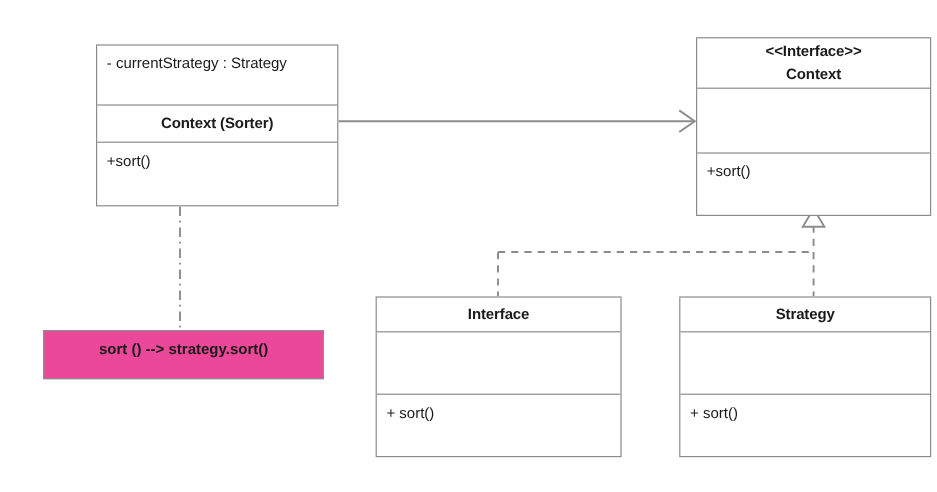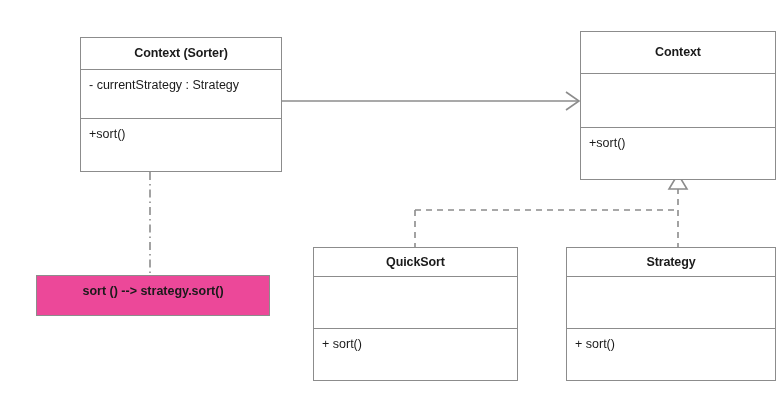--- a/index.html
+++ b/index.html
@@ -139,46 +139,47 @@
 
       <polygon class="conn-triangle" points="678,174 669,189 687,189"></polygon>
     </g>
 
     <g>
       <line class="conn-dashdot" x1="150" y1="172" x2="150" y2="275"></line>
     </g>
   </svg>
 
   <div class="uml-class" style="left:80px; top:37px; width:202px; height:135px;">
+    <div class="uml-compartment" style="height:49px;">
+      <div class="uml-member">- currentStrategy : Strategy</div>
+    </div>
     <div class="uml-compartment uml-title" style="height:31px;">
       <span class="uml-name">Context (Sorter)</span>
     </div>
-    <div class="uml-compartment" style="height:49px;">
-      <div class="uml-member">- currentStrategy : Strategy</div>
-    </div>
     <div class="uml-compartment" style="flex:1 1 auto;">
       <div class="uml-member">+sort()</div>
     </div>
   </div>
 
   <div class="uml-class" style="left:580px; top:31px; width:196px; height:149px;">
     <div class="uml-compartment uml-title" style="height:41px;">
+      <span class="uml-stereotype">&lt;&lt;Interface&gt;&gt;</span>
       <span class="uml-name">Context</span>
     </div>
     <div class="uml-compartment" style="height:54px;">
       <div class="uml-member"></div>
     </div>
     <div class="uml-compartment" style="flex:1 1 auto;">
       <div class="uml-member">+sort()</div>
     </div>
   </div>
 
   <div class="uml-class" style="left:313px; top:247px; width:205px; height:134px;">
     <div class="uml-compartment uml-title" style="height:28px;">
-      <span class="uml-name">QuickSort</span>
+      <span class="uml-name">Interface</span>
     </div>
     <div class="uml-compartment" style="height:52px;">
       <div class="uml-member"></div>
     </div>
     <div class="uml-compartment" style="flex:1 1 auto;">
       <div class="uml-member">+ sort()</div>
     </div>
   </div>
 
   <div class="uml-class" style="left:566px; top:247px; width:210px; height:134px;">

